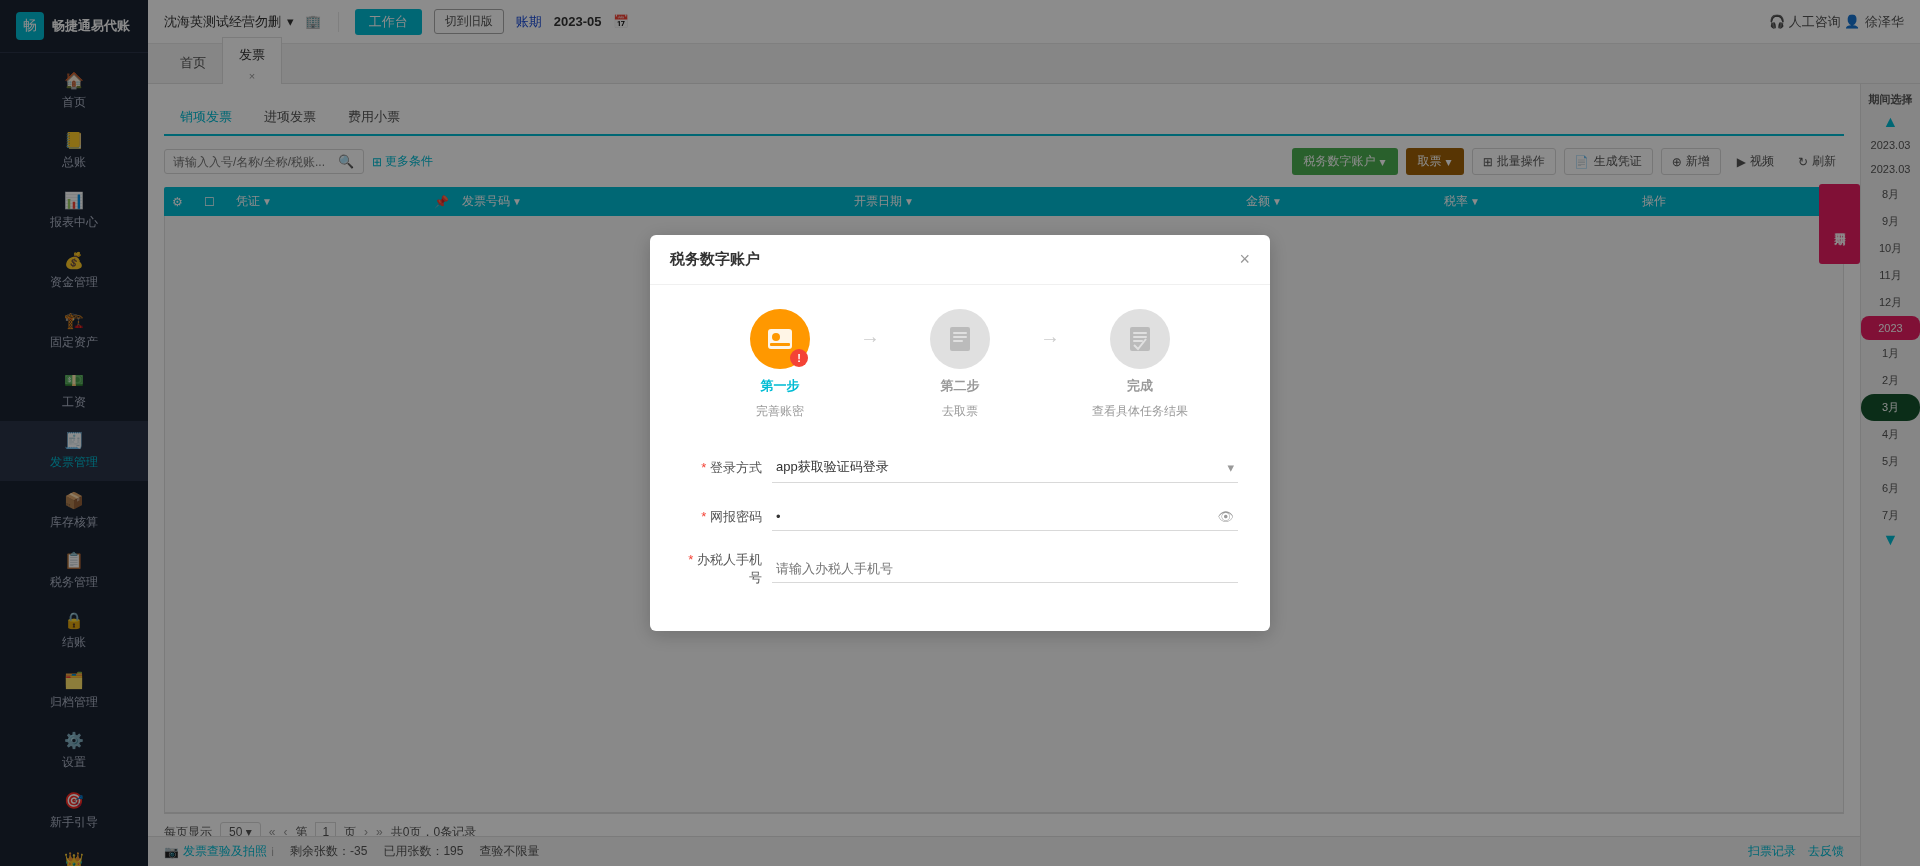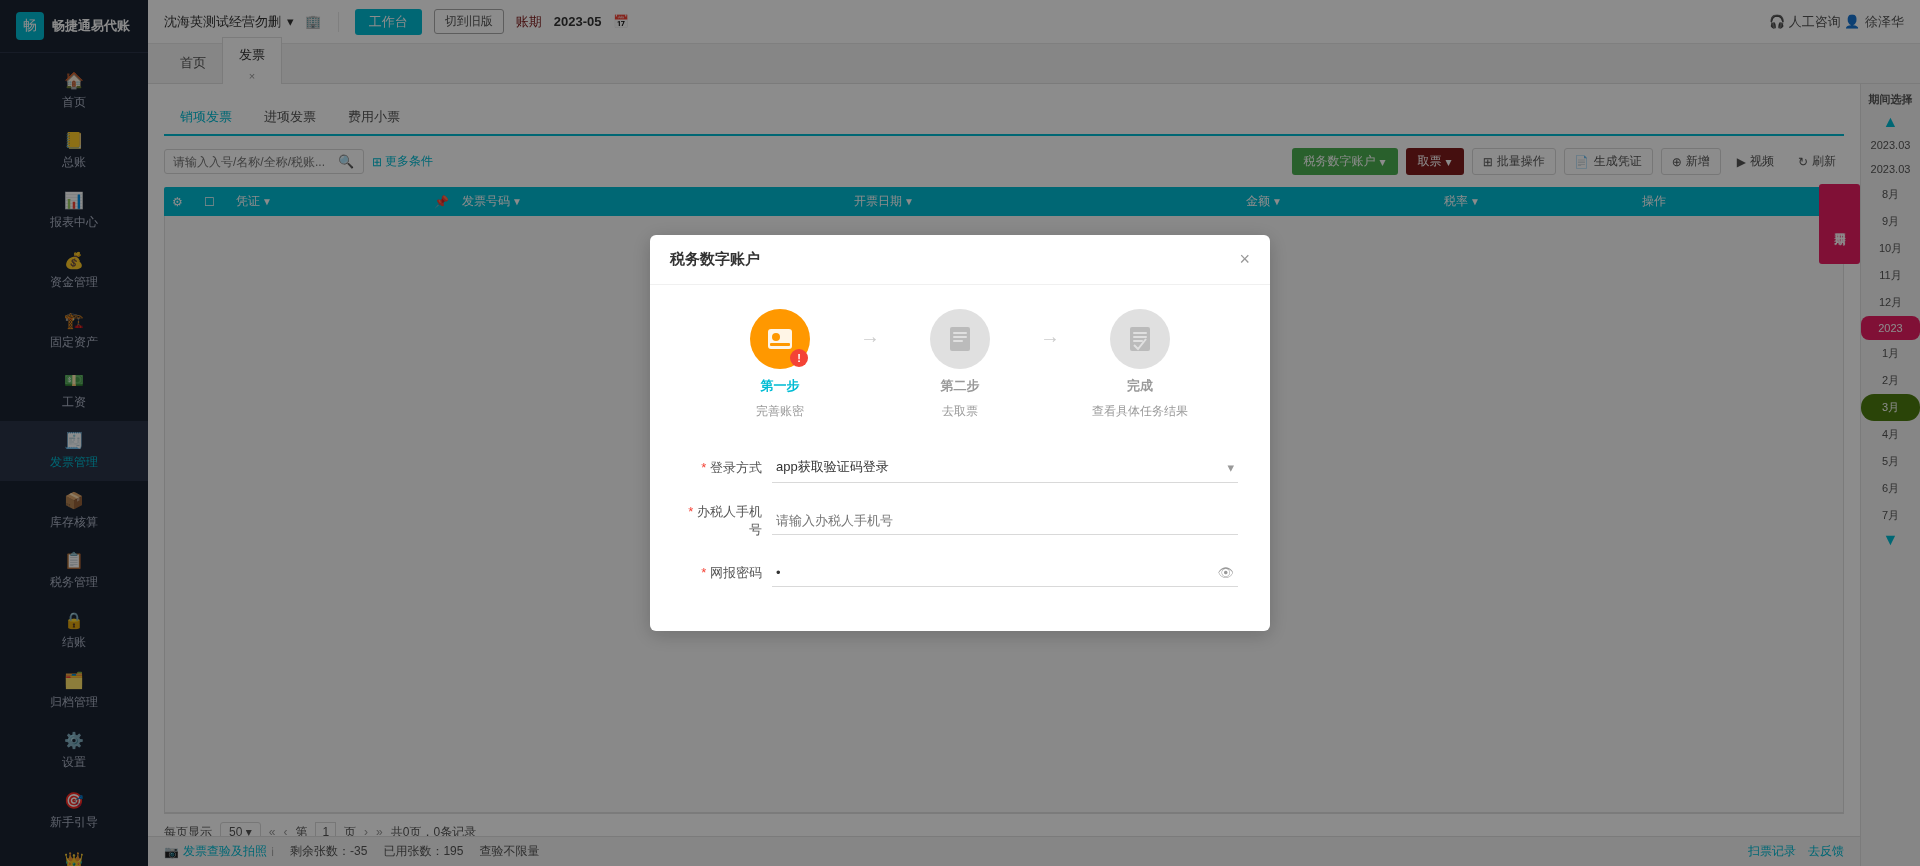--- a/index.html
+++ b/index.html
@@ -44,40 +44,40 @@
     .sub-nav-item { padding: 8px 16px; cursor: pointer; color: #555; font-size: 13px; }
     .sub-nav-item.active { color: #00bcd4; border-bottom: 2px solid #00bcd4; margin-bottom: -2px; }
 
     
     .toolbar { display: flex; align-items: center; gap: 8px; margin-bottom: 12px; }
     .toolbar-search { display: flex; align-items: center; border: 1px solid #d9d9d9; border-radius: 3px; padding: 4px 8px; gap: 4px; width: 200px; }
     .toolbar-search input { border: none; outline: none; font-size: 12px; width: 100%; color: #999; }
     .toolbar-more { color: #00bcd4; font-size: 12px; cursor: pointer; display: flex; align-items: center; gap: 3px; }
     .toolbar-right { margin-left: auto; display: flex; align-items: center; gap: 8px; }
     .btn-tax-digital { background: #4caf50; color: #fff; border: none; padding: 5px 12px; border-radius: 3px; cursor: pointer; font-size: 12px; display: flex; align-items: center; gap: 4px; }
-    .btn-fetch { background: #7f1d1d; color: #fff; border: none; padding: 5px 12px; border-radius: 3px; cursor: pointer; font-size: 12px; display: flex; align-items: center; gap: 4px; }
+    .btn-fetch { background: #a16207; color: #fff; border: none; padding: 5px 12px; border-radius: 3px; cursor: pointer; font-size: 12px; display: flex; align-items: center; gap: 4px; }
     .btn-batch { background: transparent; border: 1px solid #d9d9d9; padding: 4px 10px; border-radius: 3px; cursor: pointer; font-size: 12px; color: #555; display: flex; align-items: center; gap: 4px; }
     .btn-gen { background: transparent; border: 1px solid #d9d9d9; padding: 4px 10px; border-radius: 3px; cursor: pointer; font-size: 12px; color: #555; display: flex; align-items: center; gap: 4px; }
     .btn-add { background: transparent; border: 1px solid #d9d9d9; padding: 4px 10px; border-radius: 3px; cursor: pointer; font-size: 12px; color: #555; display: flex; align-items: center; gap: 4px; }
     .btn-video { background: transparent; border: none; padding: 4px 8px; cursor: pointer; font-size: 12px; color: #555; display: flex; align-items: center; gap: 4px; }
     .btn-refresh { background: transparent; border: none; padding: 4px 8px; cursor: pointer; font-size: 12px; color: #555; display: flex; align-items: center; gap: 4px; }
     .btn-open-period { background: #e91e63; color: #fff; border: none; padding: 5px 12px; border-radius: 3px; cursor: pointer; font-size: 12px; writing-mode: vertical-rl; height: 80px; position: absolute; right: 0; top: 100px; }
 
     
     .table-header { display: flex; align-items: center; background: #00bcd4; color: #fff; padding: 6px 8px; border-radius: 2px 2px 0 0; font-size: 12px; gap: 4px; }
     .th-cell { color: #fff; font-size: 12px; display: flex; align-items: center; gap: 2px; }
 
     
     .bottom-bar { position: absolute; bottom: 0; left: 0; right: 0; background: #f5f5f5; border-top: 1px solid #e0e0e0; padding: 6px 16px; display: flex; align-items: center; gap: 16px; font-size: 12px; color: #555; }
     .bottom-info { display: flex; align-items: center; gap: 4px; color: #00bcd4; cursor: pointer; }
 
     
     .period-panel { width: 60px; background: #f5f5f5; border-left: 1px solid #e0e0e0; display: flex; flex-direction: column; align-items: center; padding-top: 4px; flex-shrink: 0; overflow-y: auto; }
     .period-item { width: 100%; text-align: center; padding: 6px 4px; font-size: 11px; color: #555; cursor: pointer; }
-    .period-item.active { background: #4d7c0f; color: #fff; border-radius: 13px; }
+    .period-item.active { background: #14532d; color: #fff; border-radius: 13px; }
     .period-item.current-year { background: #e91e63; color: #fff; border-radius: 8px; }
     .period-arrow { color: #00bcd4; font-size: 16px; cursor: pointer; padding: 2px; }
 
     
     .overlay { position: fixed; top: 0; left: 0; right: 0; bottom: 0; background: rgba(0,0,0,0.45); z-index: 100; display: flex; align-items: center; justify-content: center; }
 
     
     .modal { background: #fff; border-radius: 6px; width: 620px; box-shadow: 0 4px 20px rgba(0,0,0,0.2); z-index: 101; }
     .modal-header { display: flex; align-items: center; justify-content: space-between; padding: 14px 20px; border-bottom: 1px solid #f0f0f0; }
     .modal-title { font-size: 15px; font-weight: bold; color: #333; }
@@ -189,21 +189,21 @@
 
     <div class="topbar">
       <div class="topbar-company">
         <span>沈海英测试经营勿删</span>
         <span>▾</span>
       </div>
       <span style="color:#999;">🏢</span>
       <div class="topbar-divider"></div>
       <button class="topbar-workspace-btn">工作台</button>
       <button class="topbar-switch-btn">切到旧版</button>
-      <span style="color:#7f1d1d; font-size:13px;">账期</span>
+      <span style="color:#1d4ed8; font-size:13px;">账期</span>
       <span style="color:#333; font-size:13px; font-weight:bold;">2023-05</span>
       <span style="color:#00bcd4; cursor:pointer;">📅</span>
       <div class="topbar-right">
         <span style="cursor:pointer; color:#555;">
           <span>🎧</span>
           <span>人工咨询</span>
         </span>
         <span style="color:#999;">👤</span>
         <span>徐泽华</span>
       </div>
@@ -420,36 +420,36 @@
             <div class="form-select">
               <span>app获取验证码登录</span>
               <span style="color:#999;">▾</span>
             </div>
           </div>
         </div>
 
         <div class="form-row">
           <div class="form-label">
             <span class="required">*</span>
-            <span>办税人手机号</span>
-          </div>
-          <div class="form-control">
-            <input type="text" class="form-input" style="border-top: none; border-right: none; border-left: none; border-image: initial; border-bottom: 1px solid rgb(217, 217, 217); outline: none; font-size: 13px; width: 100%; padding: 6px 4px; color: rgb(51, 51, 51);" placeholder="请输入办税人手机号">
-          </div>
-        </div>
-
-        <div class="form-row">
-          <div class="form-label">
-            <span class="required">*</span>
             <span>网报密码</span>
           </div>
           <div class="form-control">
             <div class="form-input-wrap">
               <input type="password" value="a" style="border: none; outline: none; font-size: 13px; flex: 1 1 0%; padding: 6px 4px; color: rgb(51, 51, 51);">
               <span class="eye-icon">👁</span>
             </div>
           </div>
         </div>
+
+        <div class="form-row">
+          <div class="form-label">
+            <span class="required">*</span>
+            <span>办税人手机号</span>
+          </div>
+          <div class="form-control">
+            <input type="text" class="form-input" style="border-top: none; border-right: none; border-left: none; border-image: initial; border-bottom: 1px solid rgb(217, 217, 217); outline: none; font-size: 13px; width: 100%; padding: 6px 4px; color: rgb(51, 51, 51);" placeholder="请输入办税人手机号">
+          </div>
+        </div>
       </div>
     </div>
 
   </div>
 </div>
 
 </body></html>

